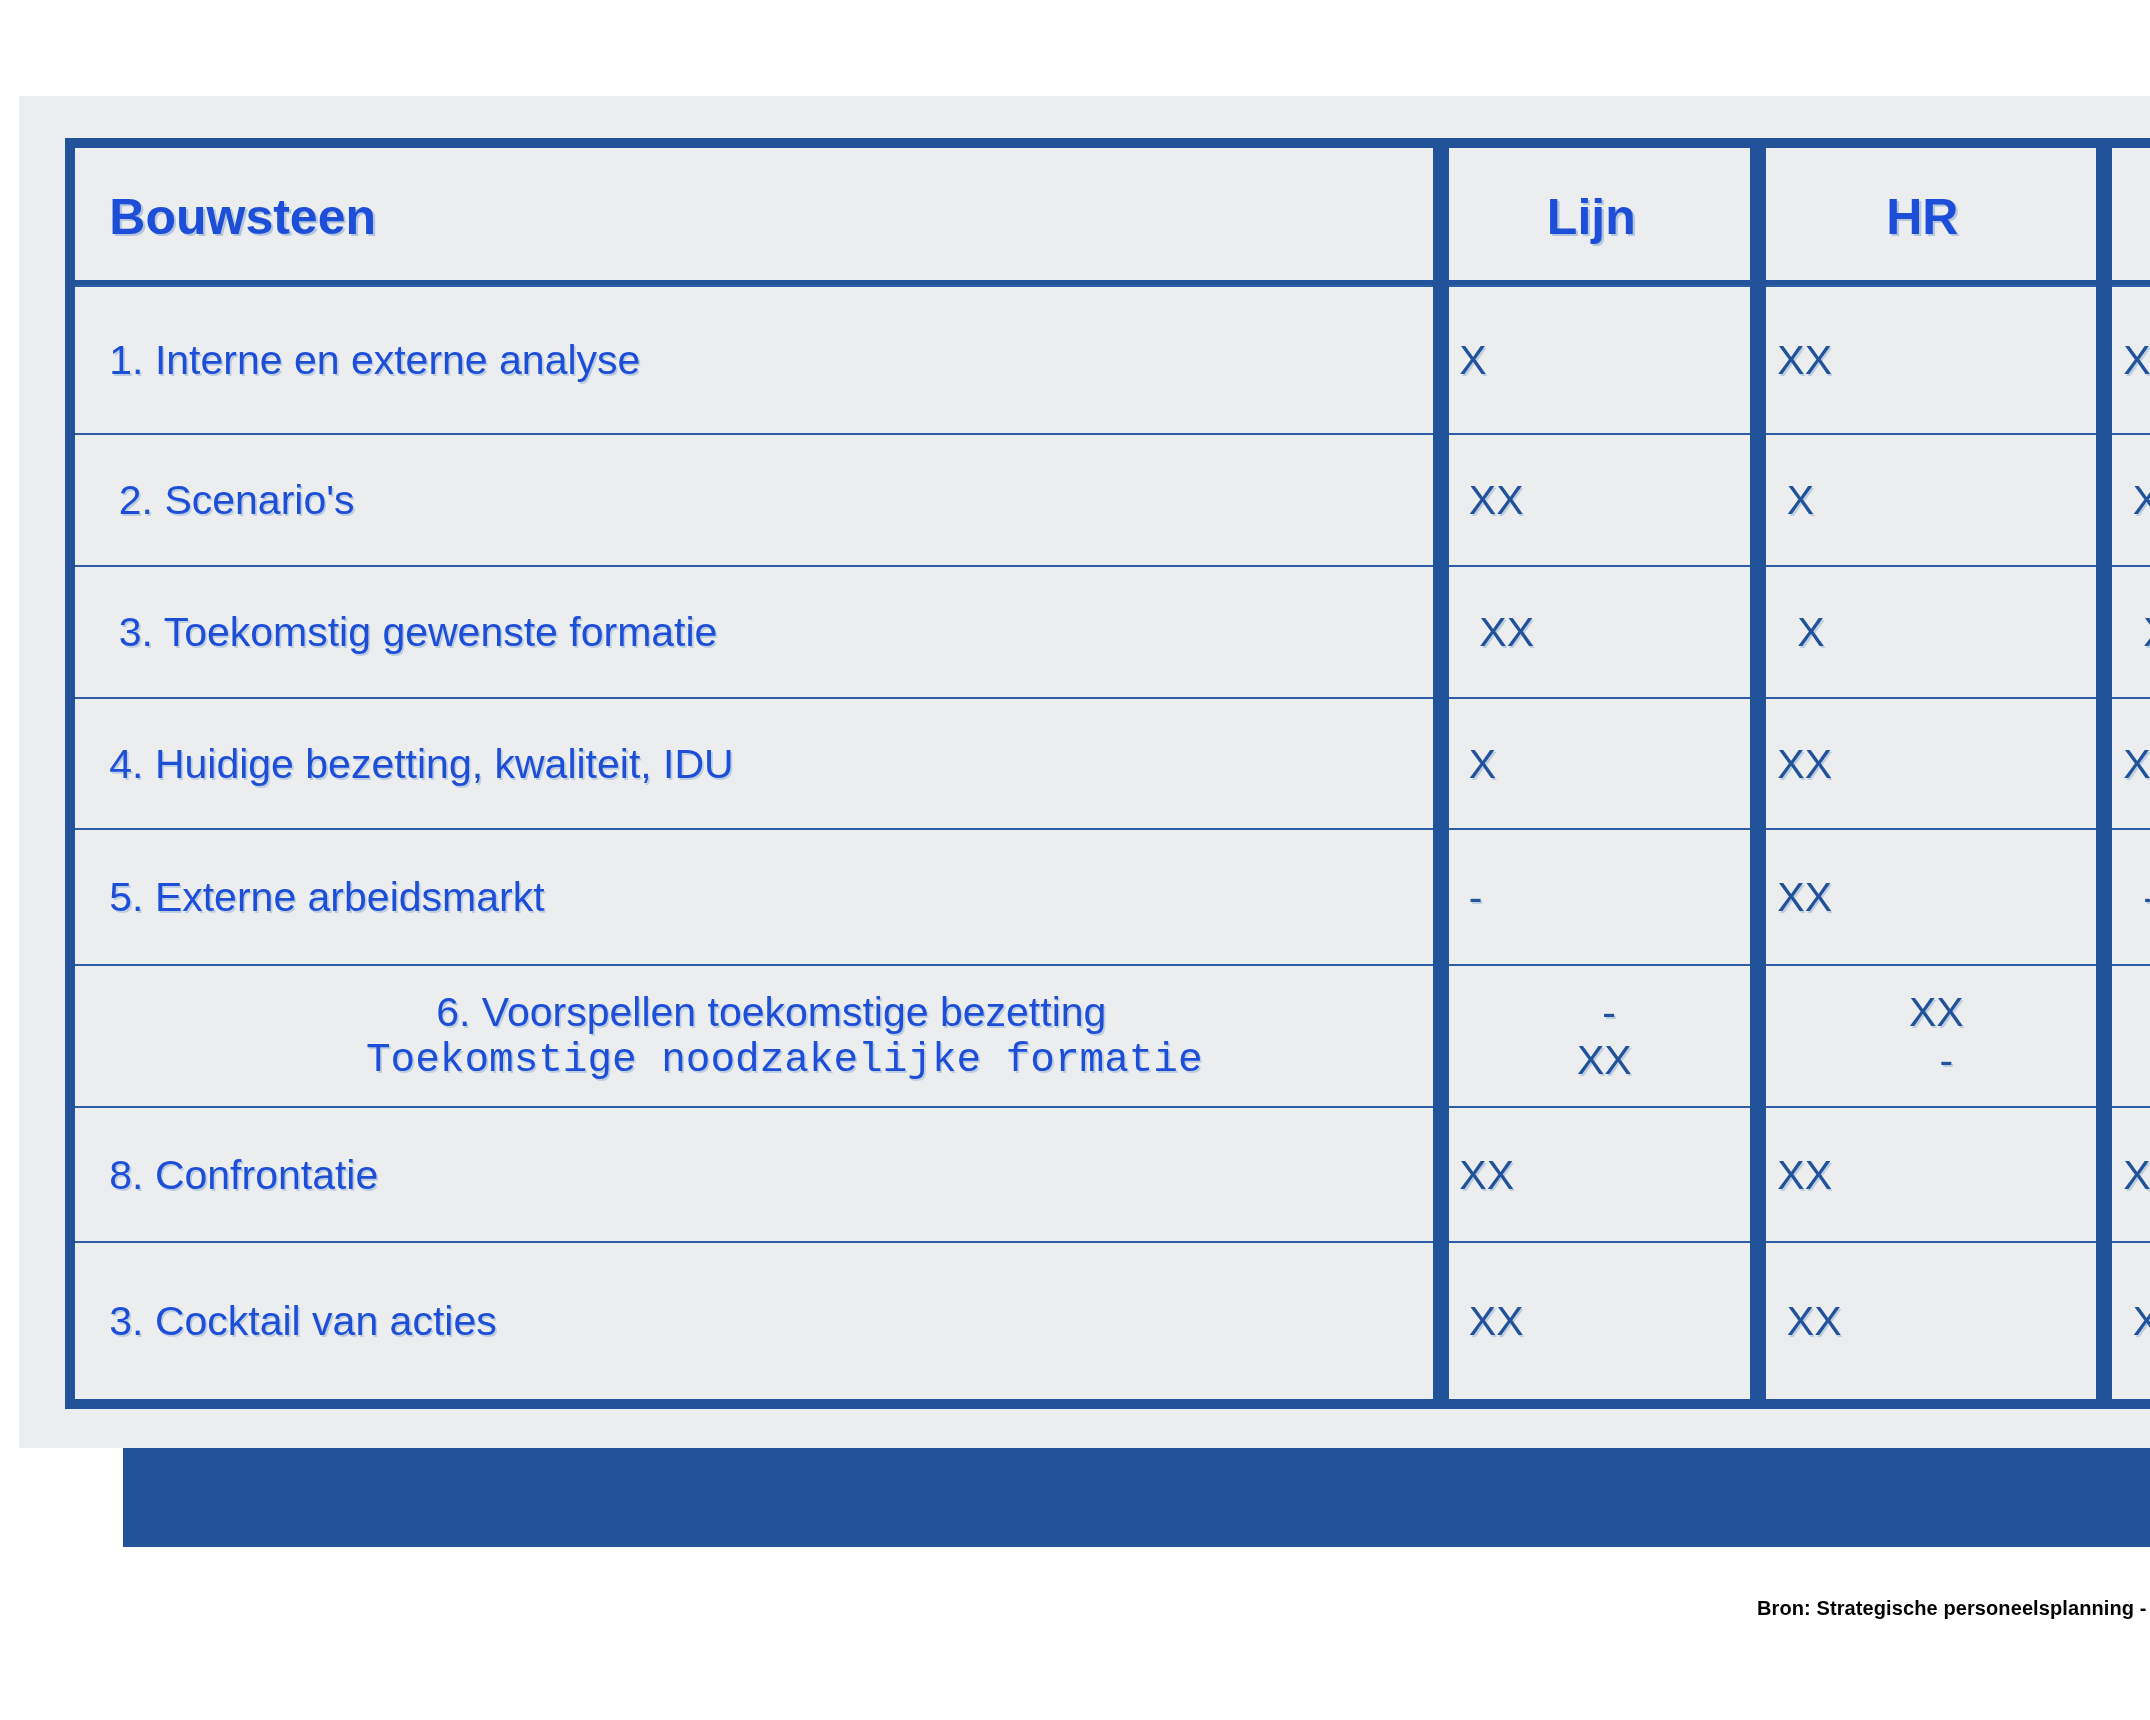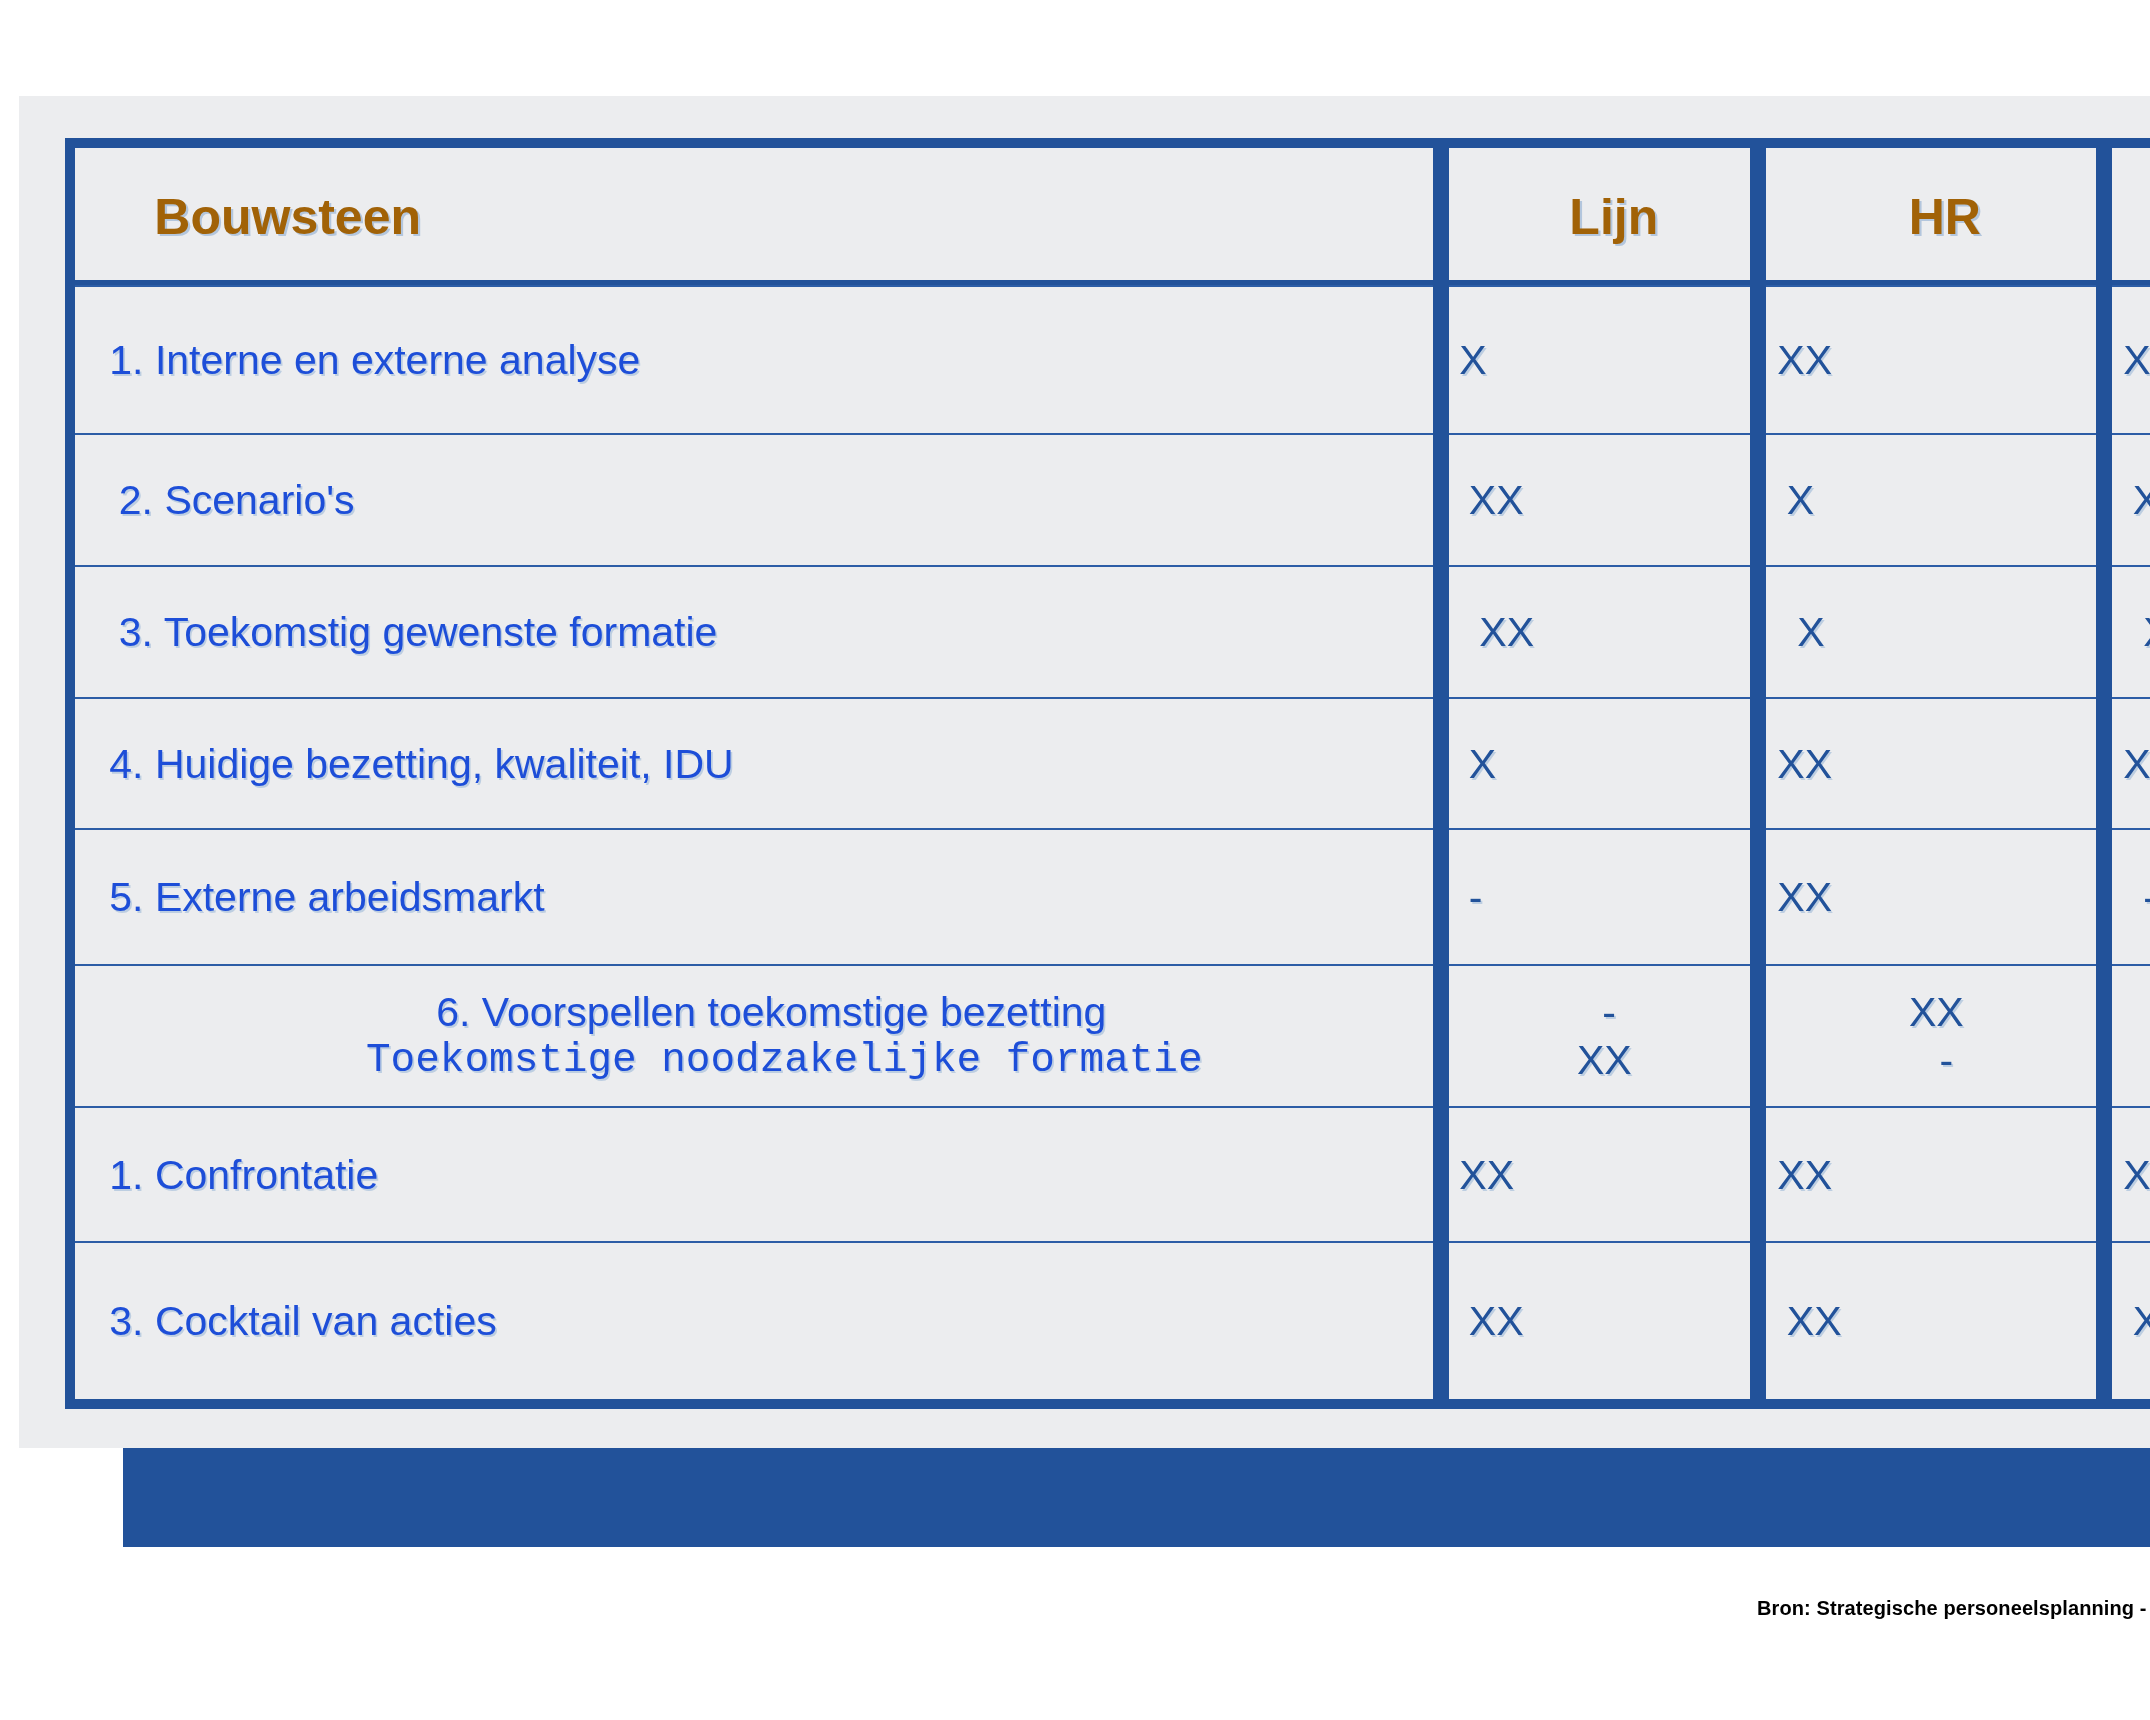--- a/index.html
+++ b/index.html
@@ -100,27 +100,26 @@
     display: flex;
     align-items: center;
   }
   .cell-name   { width: 1358px; flex: 0 0 1358px; padding-left: 34px; }
   .cell-lijn   { width: 316px;  flex: 0 0 316px;  padding-left: 26px; align-items: center; }
   .cell-hr     { width: 346px;  flex: 0 0 346px;  padding-left: 28px; }
   .cell-fin    { width: 324px;  flex: 0 0 324px;  padding-left: 28px; }
 
   
   .hdr-text {
-    color: #a16207;
+    color: #1d4ed8;
     font-weight: bold;
     font-size: 50px;
     line-height: 1;
     text-shadow: 2.2px 2.2px 0 rgba(110,150,200,0.45);
     white-space: nowrap;
-    margin-left: 45px;
   }
   .hdr-col { justify-content: center; padding-left: 0; }
   .hdr-col .hdr-text { text-align: center; }
 
   
   .row-text {
     color: #1d4ed8;
     font-weight: normal;
     font-size: 41px;
     line-height: 1.18;
@@ -269,21 +268,21 @@
         <span class="mark indent-2">-</span>
       </div>
       <div class="cell cell-fin two-line">
         
         
       </div>
     </div>
 
     <div class="data-row" style="height:133px;flex:0 0 133px;">
       <div class="cell cell-name">
-        <span class="row-text">1. Confrontatie</span>
+        <span class="row-text">8. Confrontatie</span>
       </div>
       <div class="cell cell-lijn">
         <span class="mark">XX</span>
       </div>
       <div class="cell cell-hr">
         <span class="mark">XX</span>
       </div>
       <div class="cell cell-fin">
         <span class="mark">X</span>
       </div>

